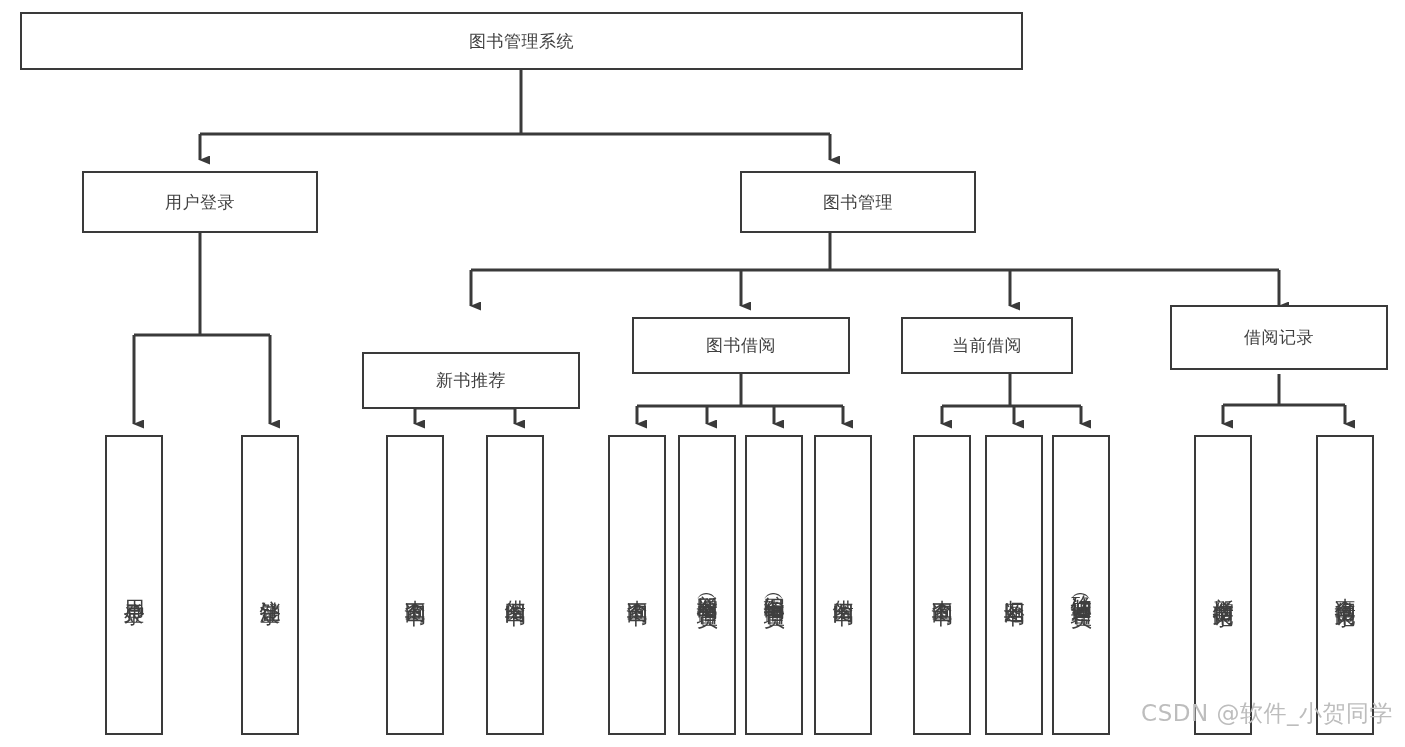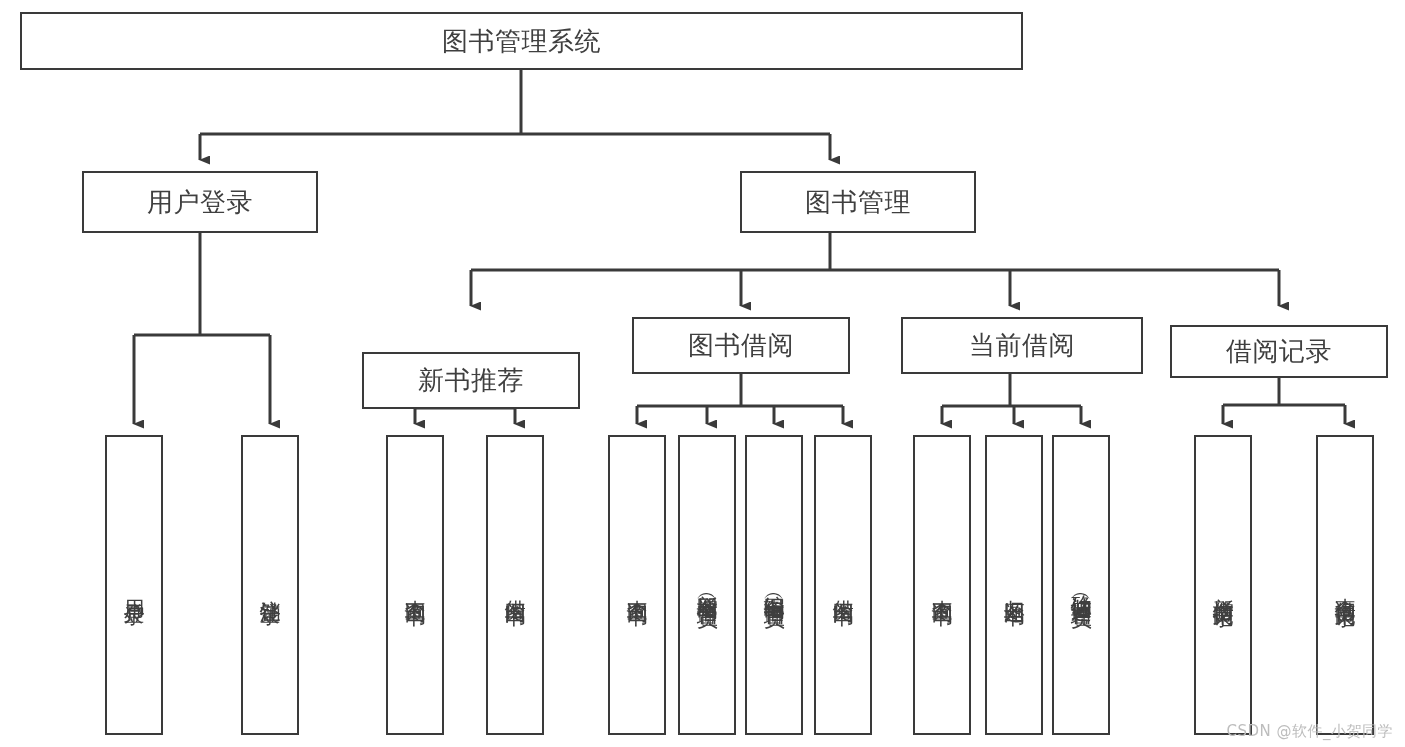--- a/index.html
+++ b/index.html
@@ -29,21 +29,21 @@
     box-sizing: border-box;
     background: #ffffff;
     border: 2px solid #3a3a3a;
     display: flex;
     align-items: center;
     justify-content: center;
     z-index: 3;
   }
   .node .label {
     color: #3f3f3f;
-    font-size: 26px;
+    font-size: 17px;
     line-height: 1.18;
     letter-spacing: 0.5px;
     white-space: nowrap;
   }
   .node.horiz .label {
     writing-mode: horizontal-tb;
   }
   .node.vert {
     align-items: center;
     justify-content: center;
@@ -54,22 +54,22 @@
     text-orientation: upright;
     font-size: 21px;
     line-height: 1.16;
     letter-spacing: 2px;
     white-space: nowrap;
     max-height: 290px;
   }
   .watermark {
     position: absolute;
     right: 12px;
-    bottom: 6px;
-    font-size: 15px;
+    bottom: 18px;
+    font-size: 23px;
     color: #bdbdbd;
     z-index: 6;
     white-space: nowrap;
     letter-spacing: 0.5px;
   }
 </style>
 </head>
 <body>
 
 <div id="canvas">
@@ -134,24 +134,24 @@
   <div class="node horiz" style="left:712px; top:171px; width:236px; height:62px;margin-left:28px;">
     <span class="label">图书管理</span>
   </div>
 
   <div class="node horiz" style="left:362px; top:317px; width:218px; height:57px;margin-top:35px;">
     <span class="label">新书推荐</span>
   </div>
   <div class="node horiz" style="left:632px; top:317px; width:218px; height:57px;">
     <span class="label">图书借阅</span>
   </div>
-  <div class="node horiz" style="left:901px; top:317px; width:242px; height:57px;">
+  <div class="node horiz" style="left:901px; top:317px; width:172px; height:57px;">
     <span class="label">当前借阅</span>
   </div>
-  <div class="node horiz" style="left:1170px; top:325px; width:218px; height:53px;">
+  <div class="node horiz" style="left:1170px; top:305px; width:218px; height:65px;">
     <span class="label">借阅记录</span>
   </div>
 
   <div class="node vert" style="left:105px; top:435px; width:58px; height:300px;">
     <span class="label">用户登录</span>
   </div>
   <div class="node vert" style="left:241px; top:435px; width:58px; height:300px;">
     <span class="label">注销登录</span>
   </div>
   <div class="node vert" style="left:386px; top:435px; width:58px; height:300px;">

